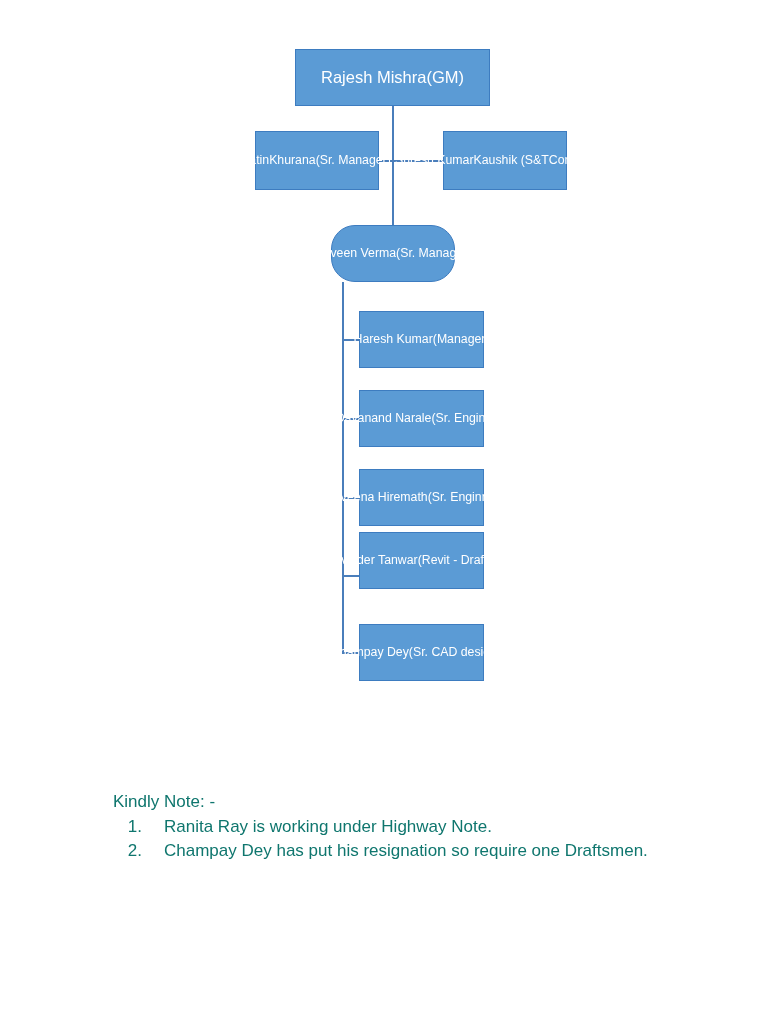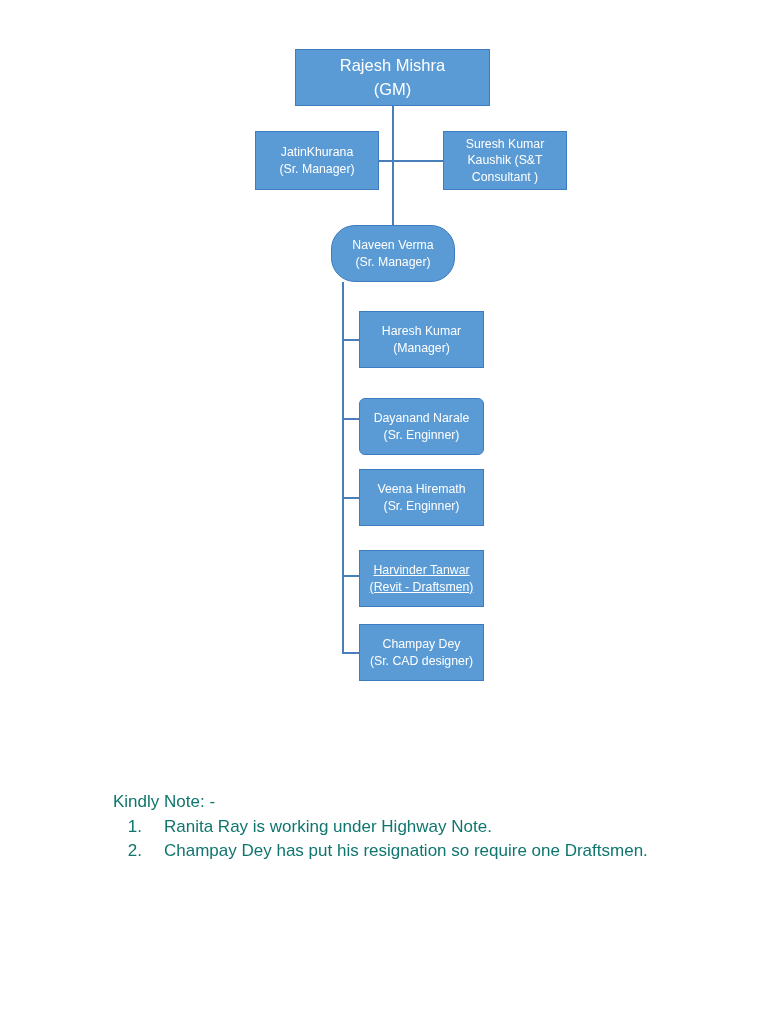--- a/index.html
+++ b/index.html
@@ -24,21 +24,20 @@
   }
 
   
   .node {
     position: absolute;
     box-sizing: border-box;
     background: #5b9bd5;
     border: 1px solid #3d7cc0;
     color: #ffffff;
     display: flex;
-    flex-direction: column;
     align-items: center;
     justify-content: center;
     text-align: center;
     line-height: 1.32;
     z-index: 3;
     padding: 2px 0;
   }
   .node .line {
     display: block;
     white-space: nowrap;
@@ -87,23 +86,23 @@
     border-radius: 24px;
   }
 
   .node-sub {
     left: 359px;
     width: 125px;
     height: 57px;
     font-size: 12.3px;
   }
   .node-haresh    { top: 311px; }
-  .node-dayanand  { top: 398px; border-radius: 6px; }
+  .node-dayanand  { top: 390px; }
   .node-veena     { top: 469px; }
-  .node-harvinder { top: 550px; text-decoration: underline; }
+  .node-harvinder { top: 532px; }
   .node-champay   { top: 624px; }
 
   
   .conn {
     position: absolute;
     background: #4a7ebb;
     z-index: 1;
   }
   .conn-v { width: 2px; }
   .conn-h { height: 2px; }

